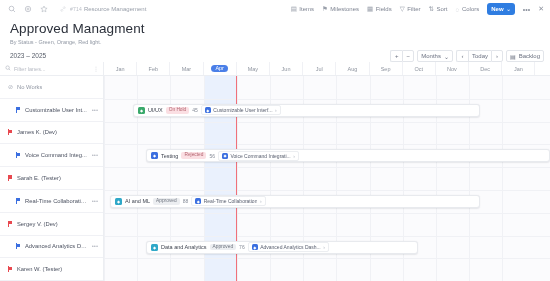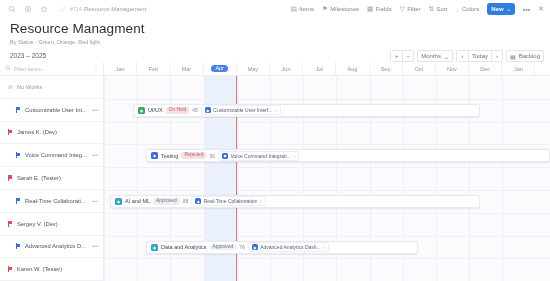--- a/index.html
+++ b/index.html
@@ -183,21 +183,21 @@
       <div class="btn-new">
         <span>New</span>
         <span class="chev">⌄</span>
       </div>
       <span class="tb-dots">•••</span>
       <span class="tb-close">✕</span>
     </div>
   </div>
 
   <div class="titleblock">
-    <div class="page-title">Resource Managment</div>
+    <div class="page-title">Approved Managment</div>
     <div class="page-sub">By Status - Green, Orange, Red light.</div>
   </div>
   <div class="year-range">2023 – 2025</div>
 
   <div class="tl-ctl">
     <div class="ctl-group">
       <div class="ctl-box">+</div>
       <div class="ctl-box">−</div>
     </div>
     <div class="ctl-box">

